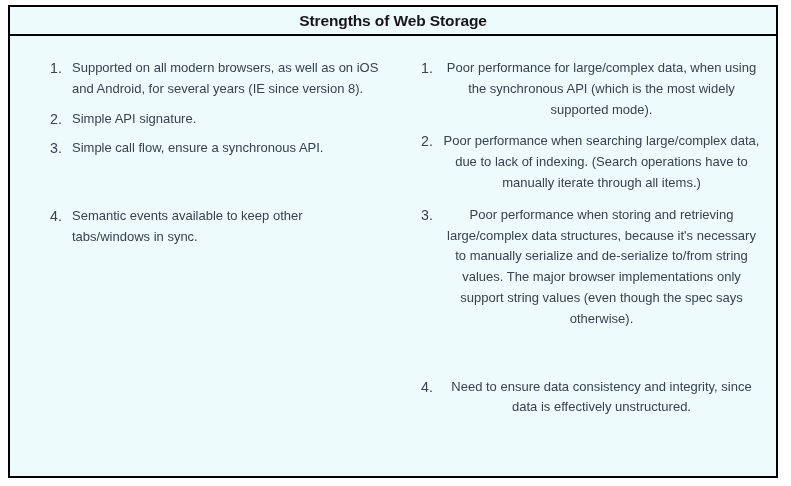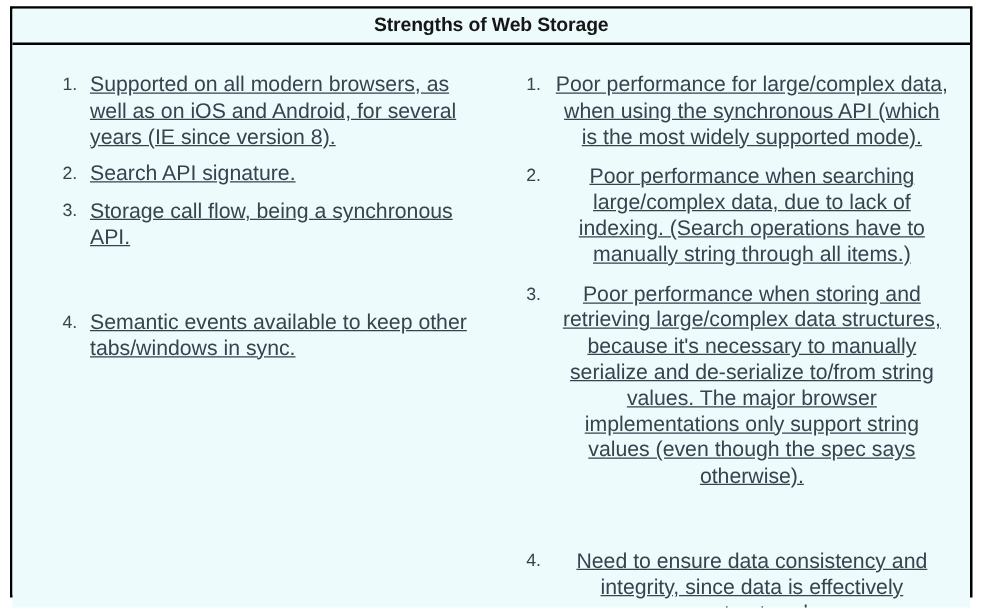--- a/index.html
+++ b/index.html
@@ -88,24 +88,23 @@
     padding: 0;
     list-style: none;
     counter-reset: itemcount;
   }
 
   ol.item-list > li {
     position: relative;
     counter-increment: itemcount;
     padding-left: 22px;
     margin-bottom: 9px;
-    font-size: 17px;
+    font-size: 13px;
     line-height: 20.8px;
     color: #37434d;
-    text-decoration: underline;
   }
 
   ol.item-list > li:last-child {
     margin-bottom: 0;
     margin-top: 47px;
   }
 
   ol.item-list > li::before {
     content: counter(itemcount) ".";
     position: absolute;
@@ -128,30 +127,30 @@
 
     <div class="table-header-row">
       <div class="header-cell">Strengths of Web Storage</div>
     </div>
 
     <div class="table-body-row">
 
       <div class="body-cell left-cell">
         <ol class="item-list">
           <li>Supported on all modern browsers, as well as on iOS and Android, for several years (IE since version 8).</li>
-          <li>Search API signature.</li>
-          <li>Storage call flow, being a synchronous API.</li>
+          <li>Simple API signature.</li>
+          <li>Simple call flow, ensure a synchronous API.</li>
           <li>Semantic events available to keep other tabs/windows in sync.</li>
         </ol>
       </div>
 
       <div class="body-cell right-cell">
         <ol class="item-list">
           <li>Poor performance for large/complex data, when using the synchronous API (which is the most widely supported mode).</li>
-          <li>Poor performance when searching large/complex data, due to lack of indexing. (Search operations have to manually string through all items.)</li>
+          <li>Poor performance when searching large/complex data, due to lack of indexing. (Search operations have to manually iterate through all items.)</li>
           <li>Poor performance when storing and retrieving large/complex data structures, because it's necessary to manually serialize and de-serialize to/from string values. The major browser implementations only support string values (even though the spec says otherwise).</li>
           <li>Need to ensure data consistency and integrity, since data is effectively unstructured.</li>
         </ol>
       </div>
 
     </div>
   </div>
 </div>
 
 </body></html>

